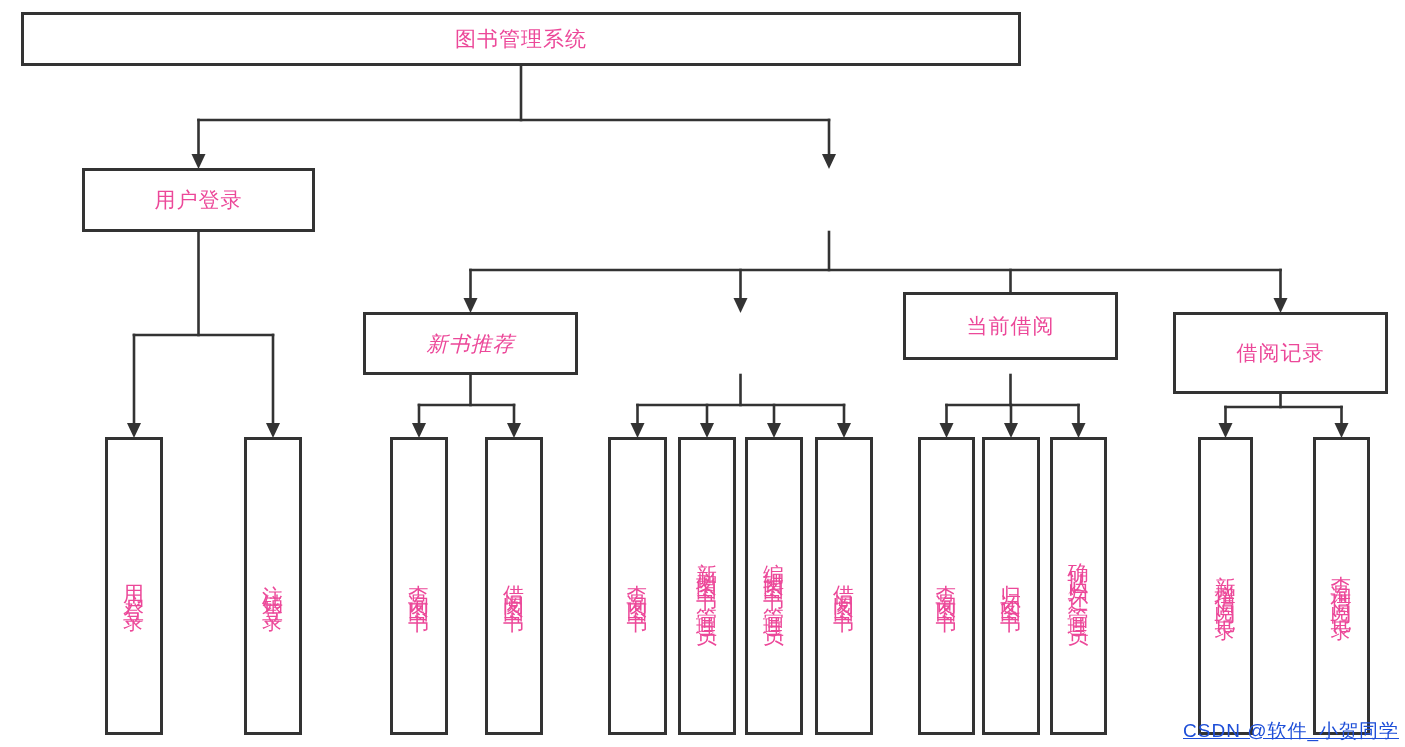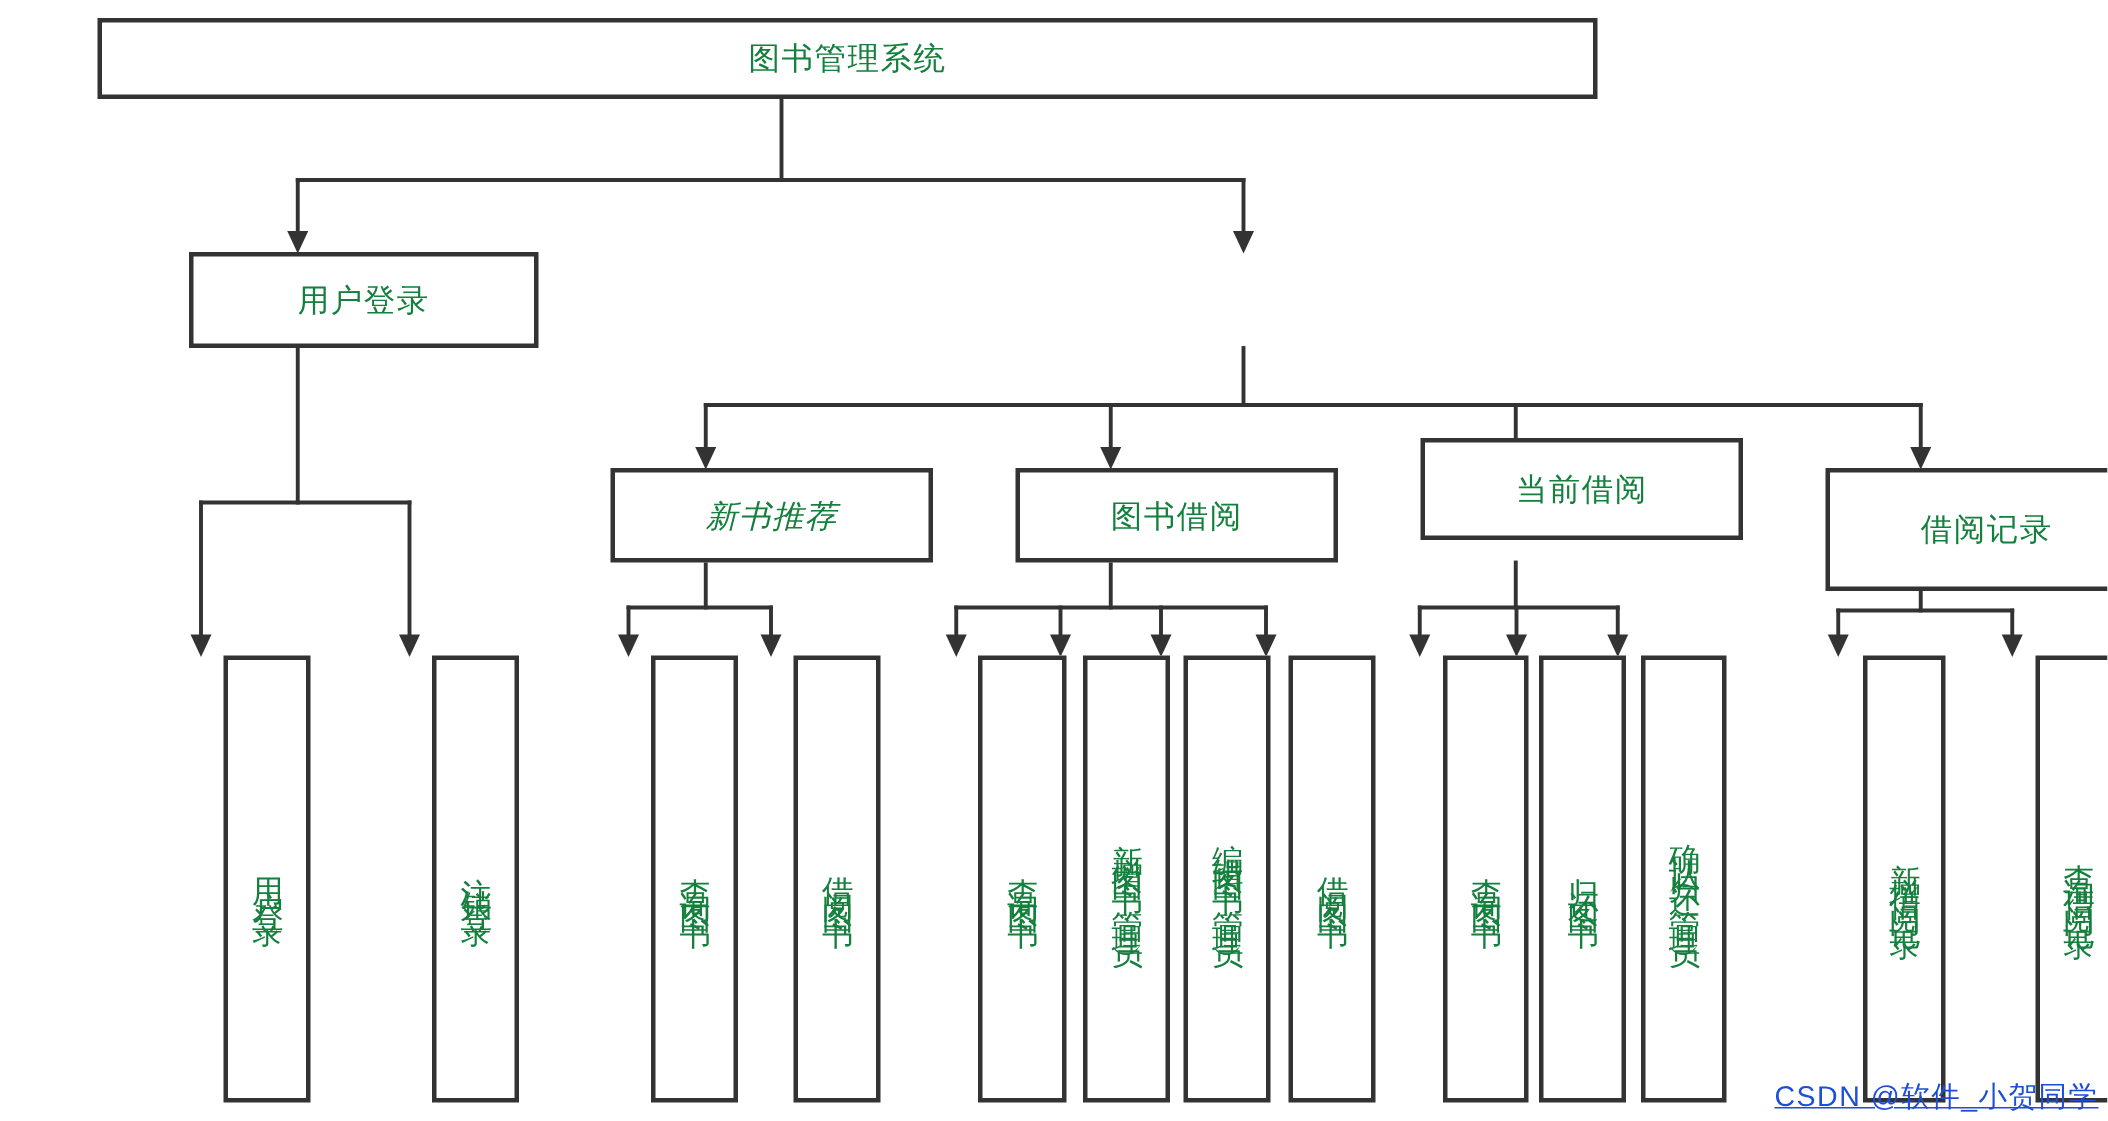--- a/index.html
+++ b/index.html
@@ -23,22 +23,21 @@
   }
   .node {
     position: absolute;
     box-sizing: border-box;
     border: 3px solid #333333;
     background: #ffffff;
     display: flex;
     align-items: center;
     justify-content: center;
     z-index: 1;
-    color: #15803d;
-    margin-left: 44px;
+    color: #ec4899;
   }
   .node.h .label {
     font-size: 21px;
     letter-spacing: 1px;
     white-space: nowrap;
   }
   .node.v .label {
     writing-mode: vertical-rl;
     text-orientation: mixed;
     font-size: 21px;
@@ -121,23 +120,20 @@
   <div id="watermark">CSDN @软件_小贺同学</div>
 <div class="node h" style="left: 21px; top: 12px; width: 1000px; height: 54px;">
       <span class="label">图书管理系统</span>
     </div>
     <div class="node h" style="left: 82px; top: 168px; width: 233px; height: 64px;">
       <span class="label">用户登录</span>
     </div>
     <div class="node h" style="left: 363px; top: 312px; width: 215px; height: 63px; font-style: italic;">
       <span class="label">新书推荐</span>
     </div>
-    <div class="node h" style="left: 633px; top: 312px; width: 215px; height: 63px;">
-      <span class="label">图书借阅</span>
-    </div>
     <div class="node h" style="left: 903px; top: 292px; width: 215px; height: 68px;">
       <span class="label">当前借阅</span>
     </div>
     <div class="node h" style="left: 1173px; top: 312px; width: 215px; height: 82px;">
       <span class="label">借阅记录</span>
     </div>
     <div class="node v" style="left: 105px; top: 437px; width: 58px; height: 298px;">
       <span class="label">用户登录</span>
     </div>
     <div class="node v" style="left: 244px; top: 437px; width: 58px; height: 298px;">

